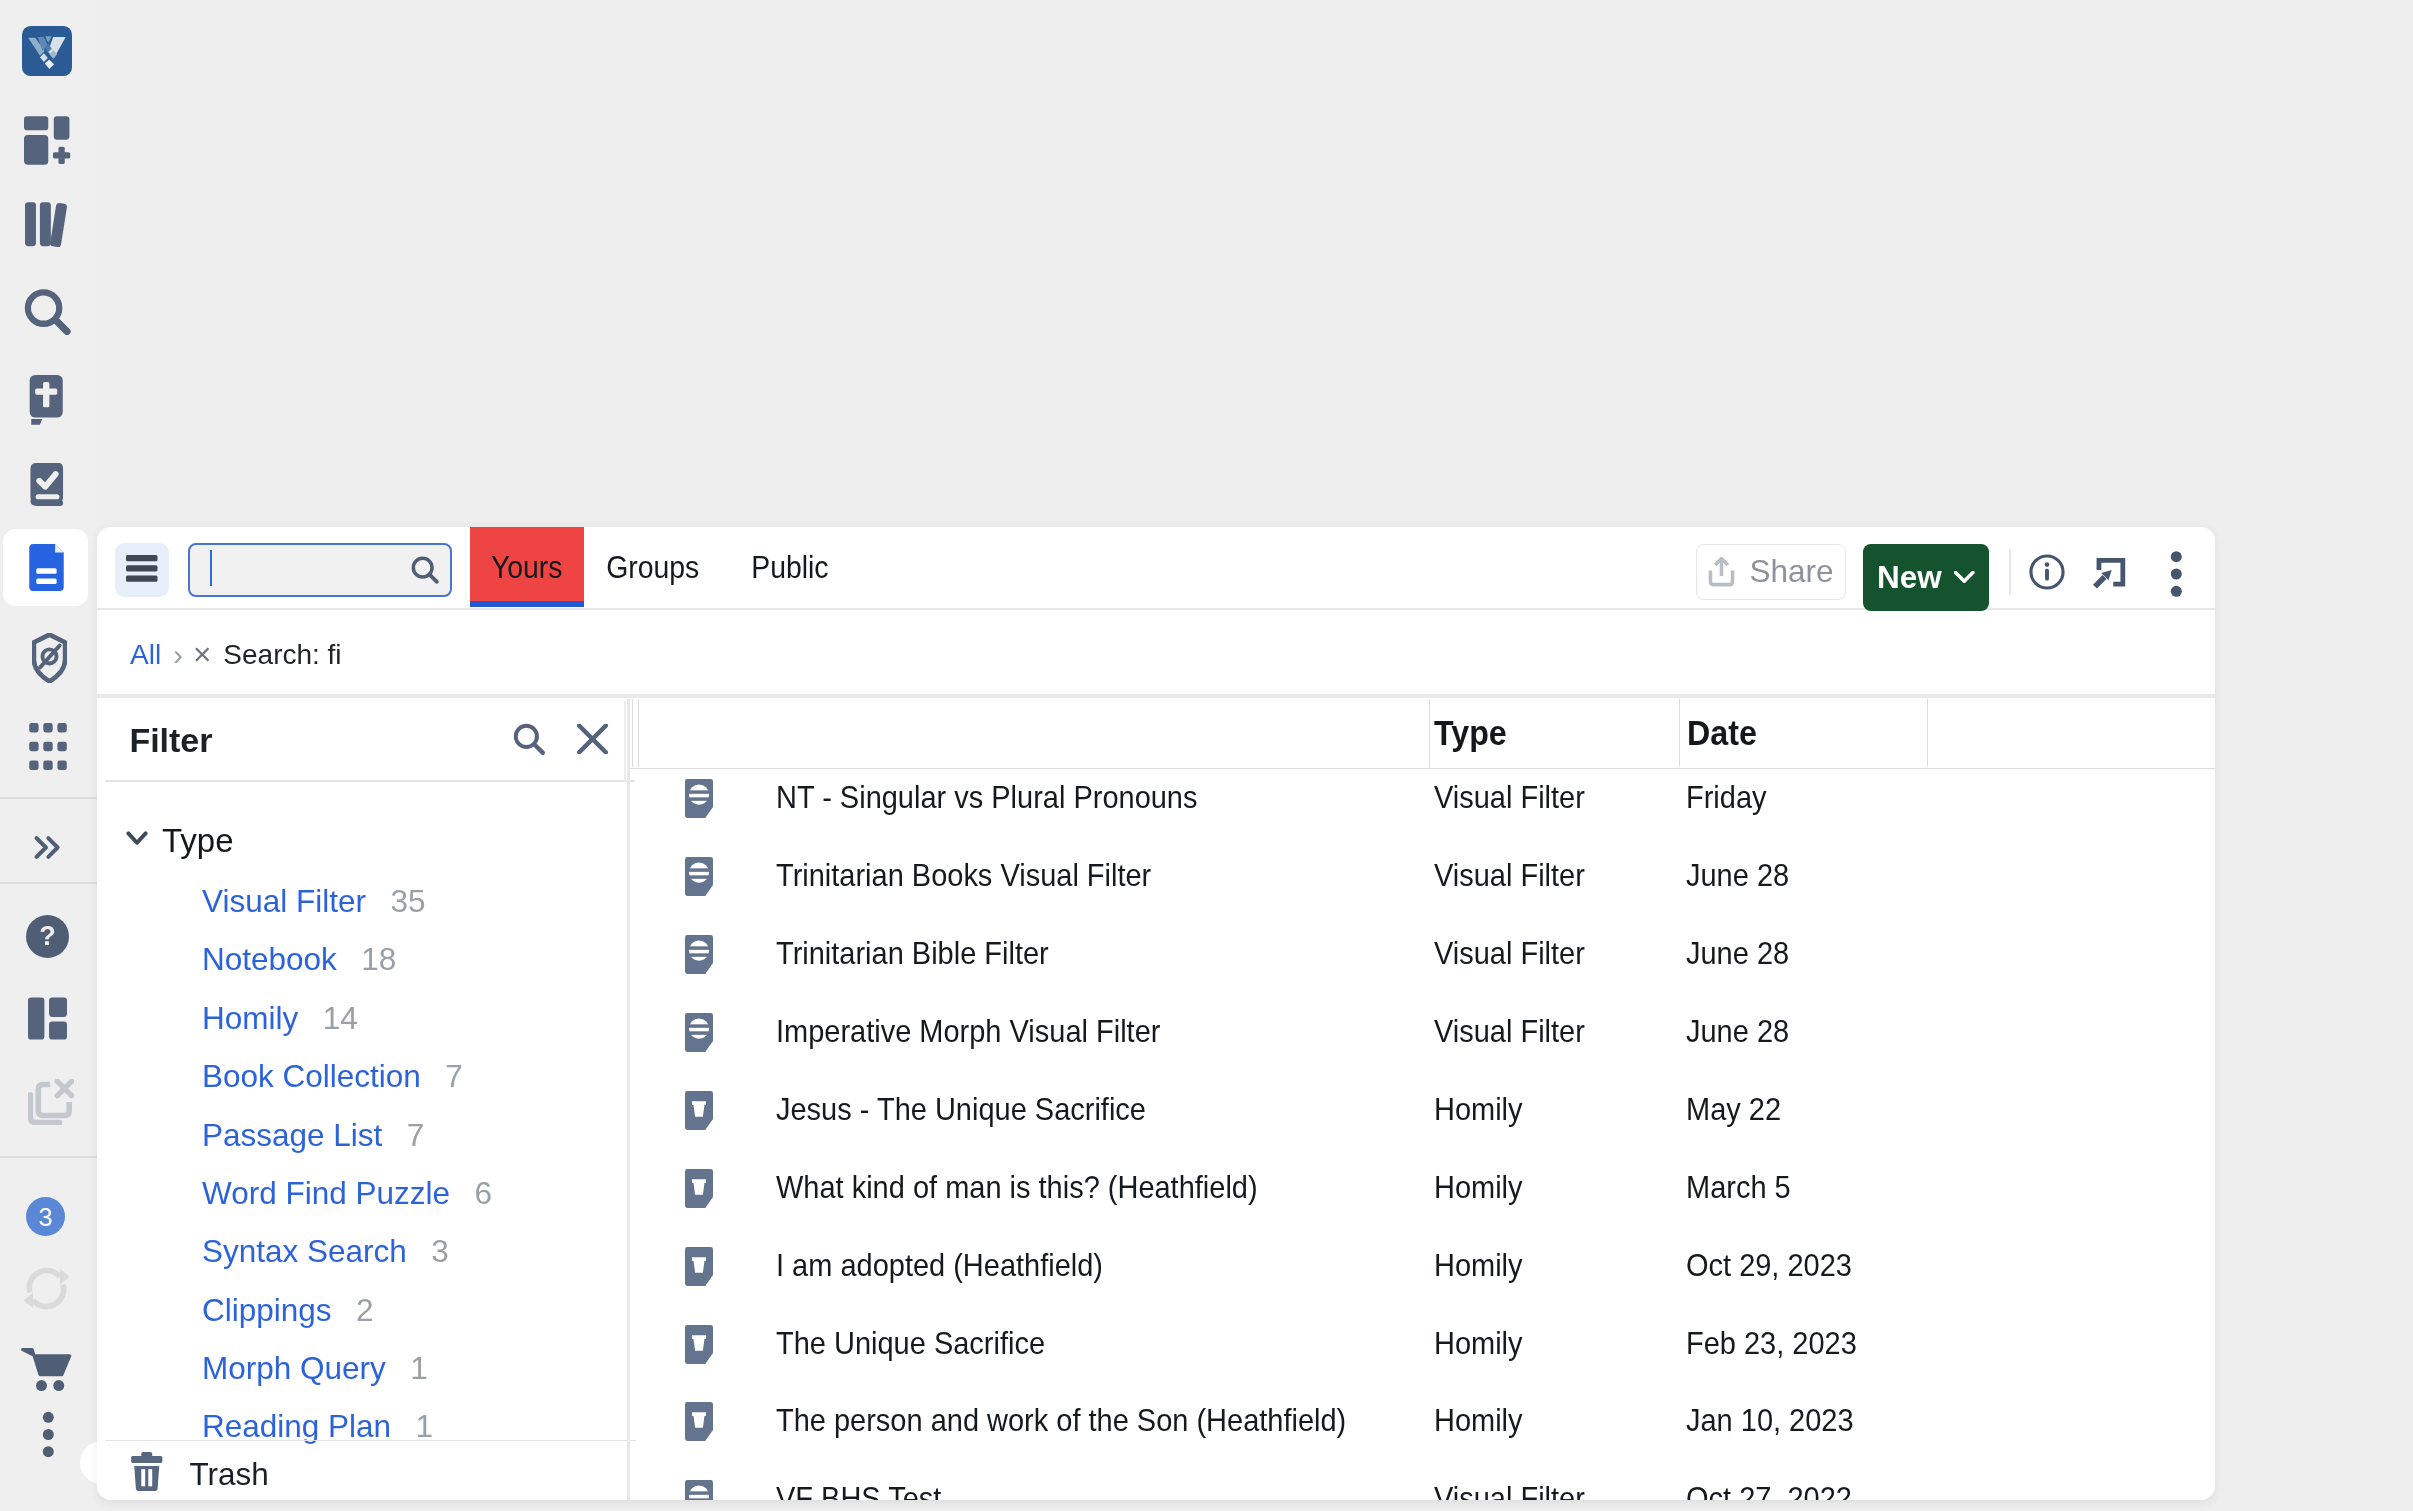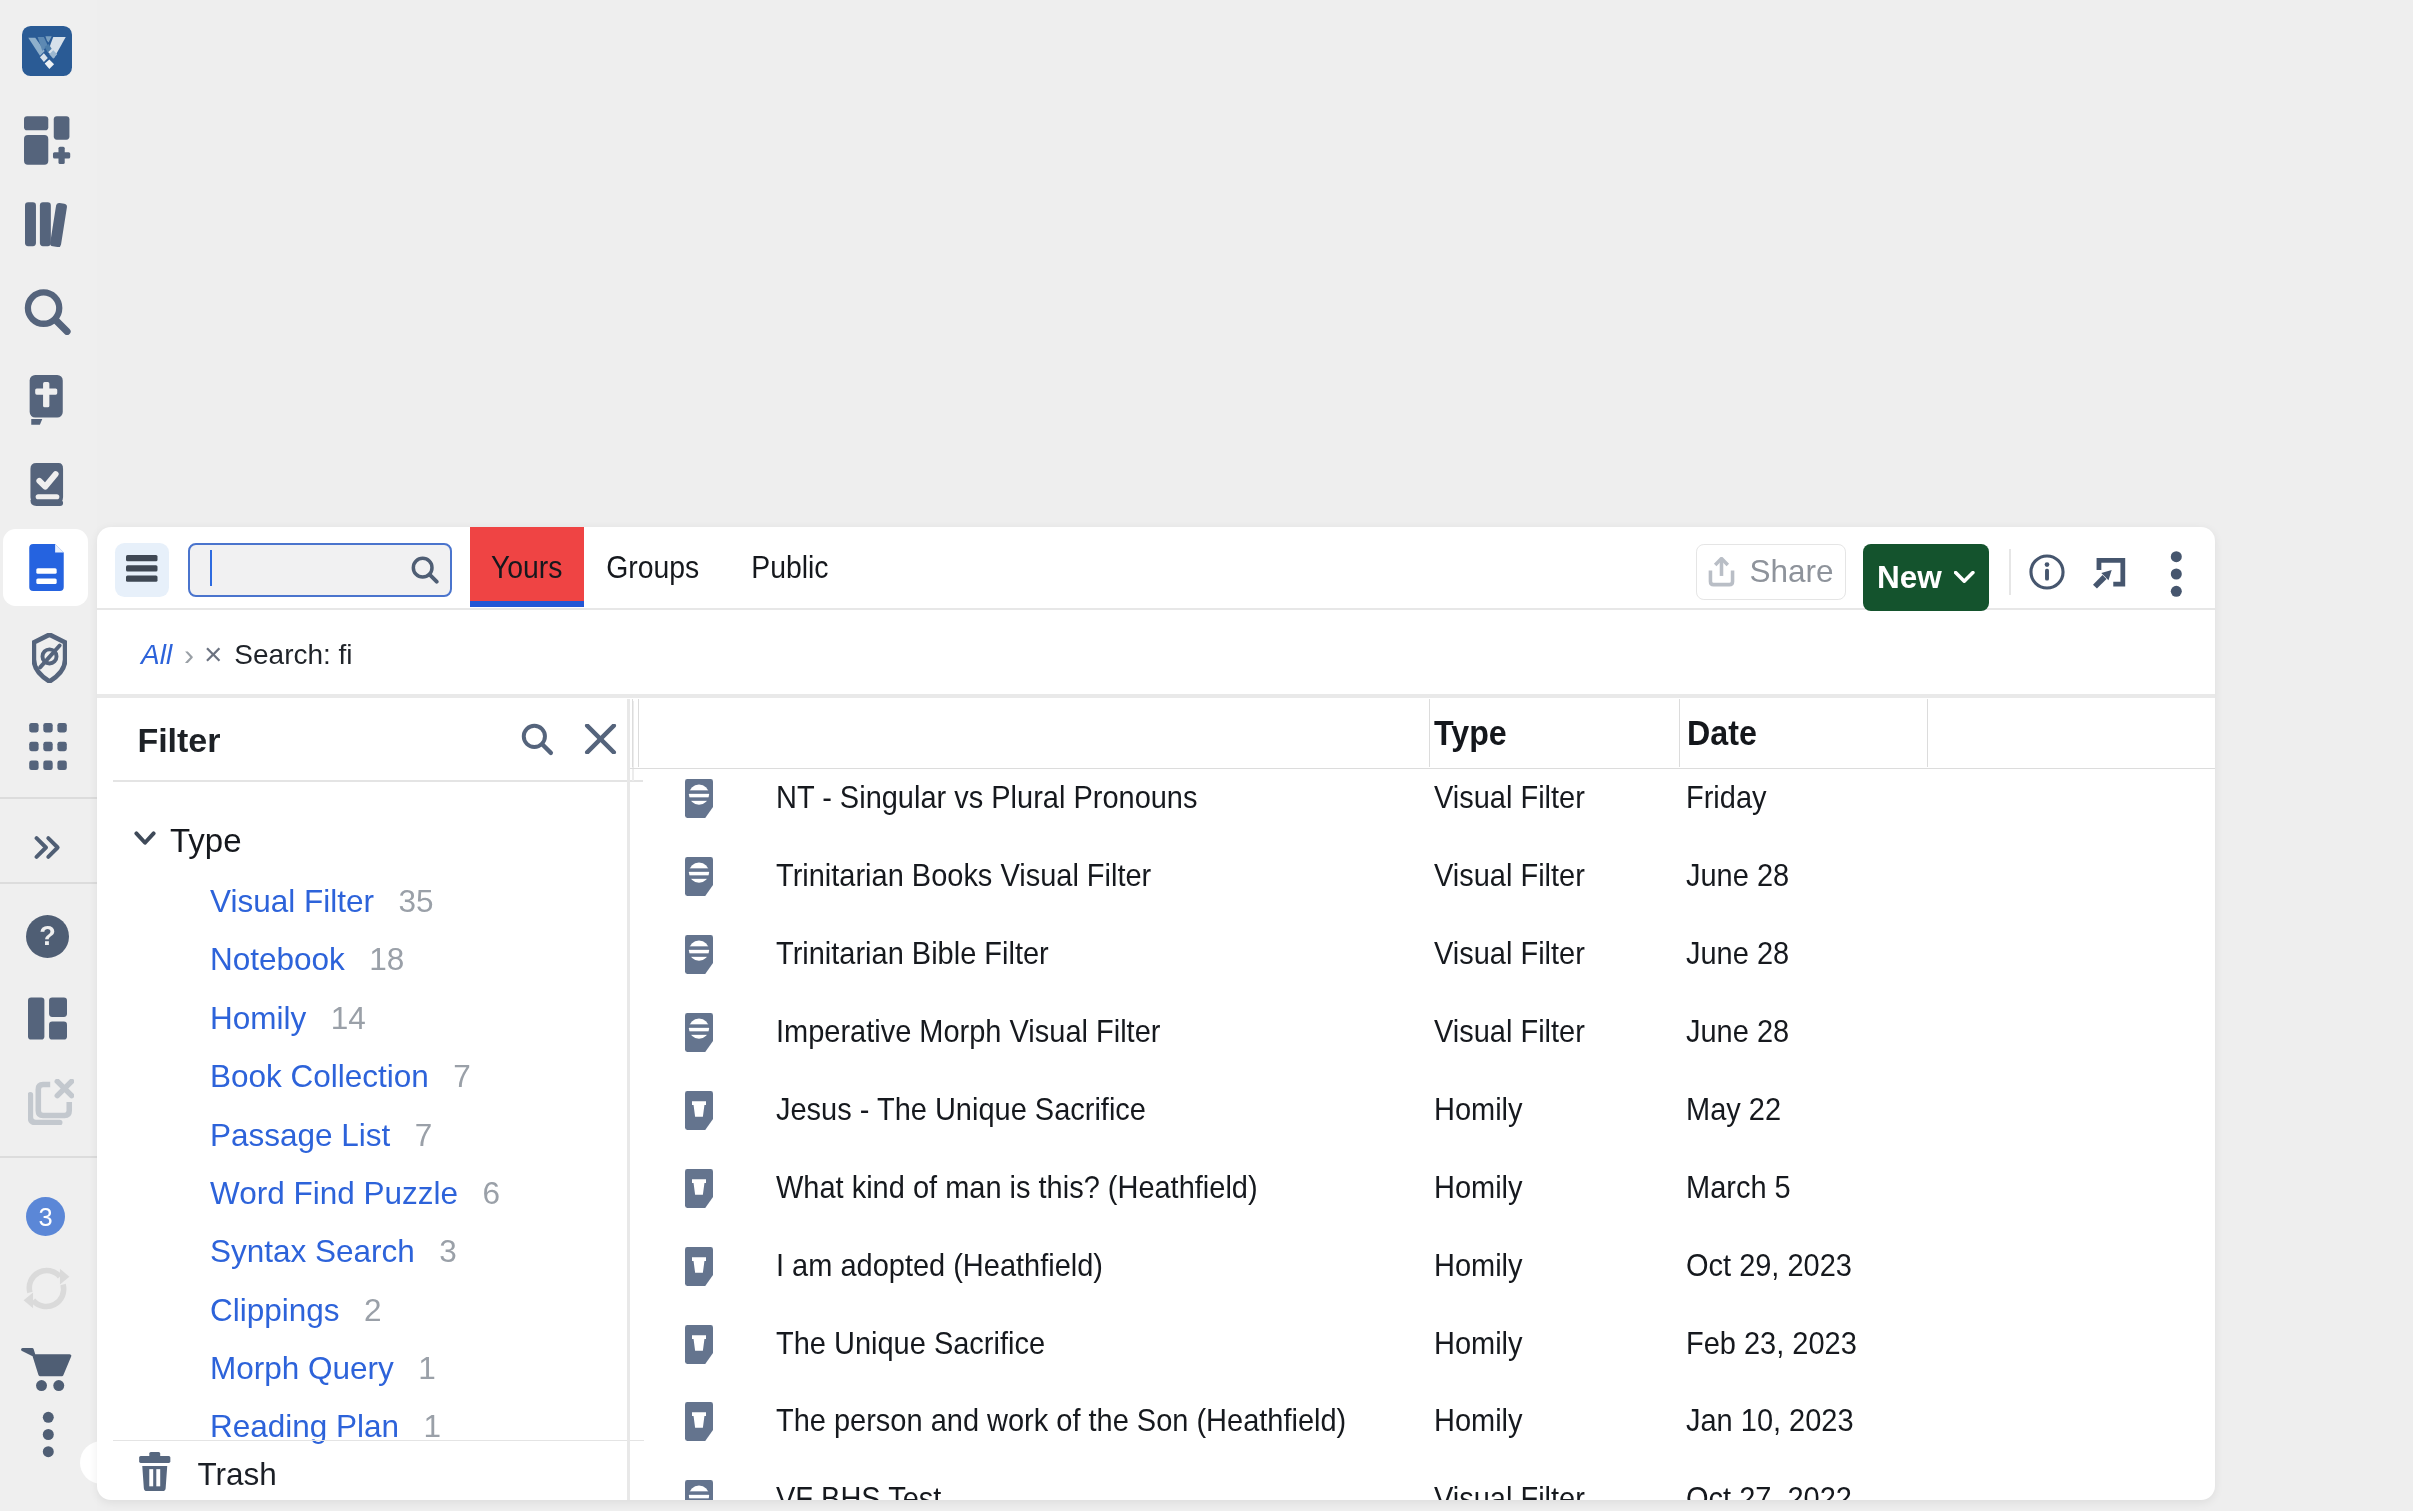--- a/index.html
+++ b/index.html
@@ -23,21 +23,21 @@
   #tab-public { left:616px; width:154px; }
   #sharebtn { position:absolute; left:1599px; top:16.5px; width:150px; height:56px; border:1.6px solid #e5e5e5; border-radius:7.9px;
       display:flex; align-items:center; justify-content:center; gap:14px; color:#8e939b; font-size:31.5px; }
   #newbtn { position:absolute; left:1766px; top:16.5px; width:126px; height:67px; background:#14532d; border-radius:7.9px;
       display:flex; align-items:center; justify-content:center; gap:12.6px; color:#fff; font-size:31.5px; font-weight:bold; }
   #hdrdiv { position:absolute; left:1912px; top:22px; width:1.6px; height:46px; background:#e6e6e6; }
   
   #crumb { position:absolute; left:0; top:84px; width:100%; height:87px; border-bottom:4.7px solid #e9e9e9;
       display:flex; align-items:center; padding-top:4.7px; font-size:28px; color:#1f2329; }
   
-  #filter { position:absolute; left:16px; top:172px; width:531px; height:801px; background:#fff; border-radius:0 0 0 14px; }
+  #filter { position:absolute; left:8px; top:172px; width:531px; height:801px; background:#fff; border-radius:0 0 0 14px; }
   #splitter { position:absolute; left:530px; top:172px; width:3.1px; height:801px; background:#e8e8e8; }
   #filterhead { position:absolute; left:0; top:0; width:530px; height:83px; border-bottom:2.4px solid #e4e4e4; }
   #filterhead .t { position:absolute; left:24.4px; top:0; height:76px; display:flex; align-items:center; padding-top:7.9px; font-weight:bold; font-size:34px; color:#1d2126; }
   #typerow { position:absolute; left:0; top:111px; width:531px; height:61px; display:flex; align-items:center; }
   #typerow .lbl { position:absolute; left:57px; font-size:33px; color:#15181d; }
   .fitem { position:absolute; left:97px; width:425px; height:58px; display:flex; align-items:center; font-size:31.5px; }
   .fitem a { color:#2d63da; text-decoration:none; }
   .fitem .cnt { color:#9aa0a8; margin-left:24.4px; }
   #trashrow { position:absolute; left:0; top:741px; width:531px; height:61px; border-top:1.6px solid #e4e4e4;
       display:flex; align-items:center; font-size:31.5px; color:#1b1f26; }
@@ -236,21 +236,21 @@
       <polygon points="26,20 13,24 22,33" fill="#46566e"></polygon>
     </svg>
 
     <svg class="abs" style="left:2073px;top:23.6px;" width="12.6" height="46" viewBox="0 0 16 58">
       <circle cx="8" cy="7" r="7" fill="#46566e"></circle>
       <circle cx="8" cy="29" r="7" fill="#46566e"></circle>
       <circle cx="8" cy="51" r="7" fill="#46566e"></circle>
     </svg>
   </div>
   <div id="crumb">
-    <span style="color:#2d63da;margin-left:44px;font-style:italic;">All</span>
+    <span style="color:#2d63da;margin-left:33px;">All</span>
     <span style="color:#9aa0a6;margin-left:11.8px;font-size:30px;">›</span>
     <span style="color:#6b7280;margin-left:10.2px;font-size:31.5px;">×</span>
     <span style="margin-left:11.8px;">Search: fi</span>
   </div>
   <div id="filter">
     <div id="filterhead">
         <div class="t">Filter</div>
       <svg class="abs" style="left:408px;top:23.6px;" width="33" height="33" viewBox="0 0 42 42">
         <circle cx="17" cy="17" r="13.5" fill="none" stroke="#55647c" stroke-width="5"></circle>
         <line x1="27" y1="27" x2="38" y2="38" stroke="#55647c" stroke-width="5.5" stroke-linecap="round"></line>

